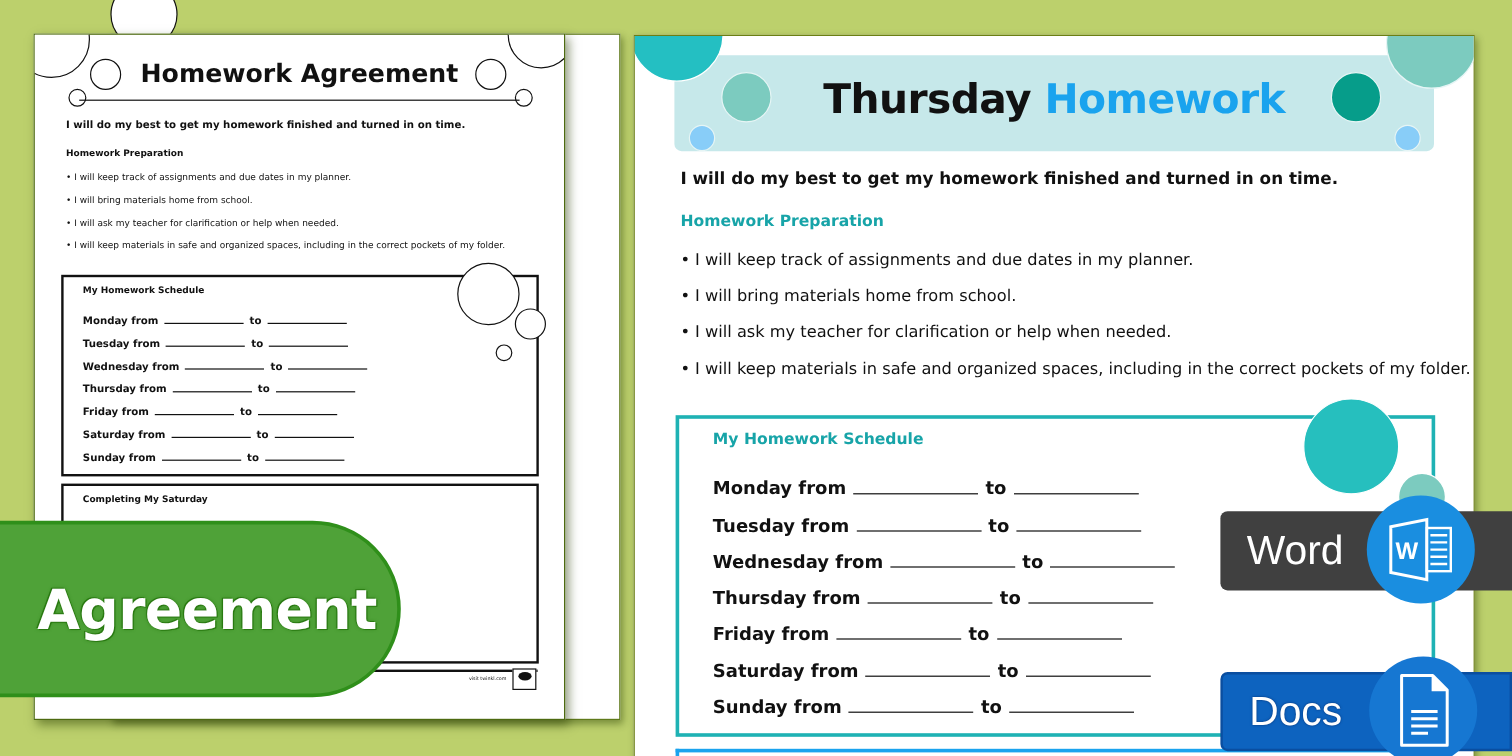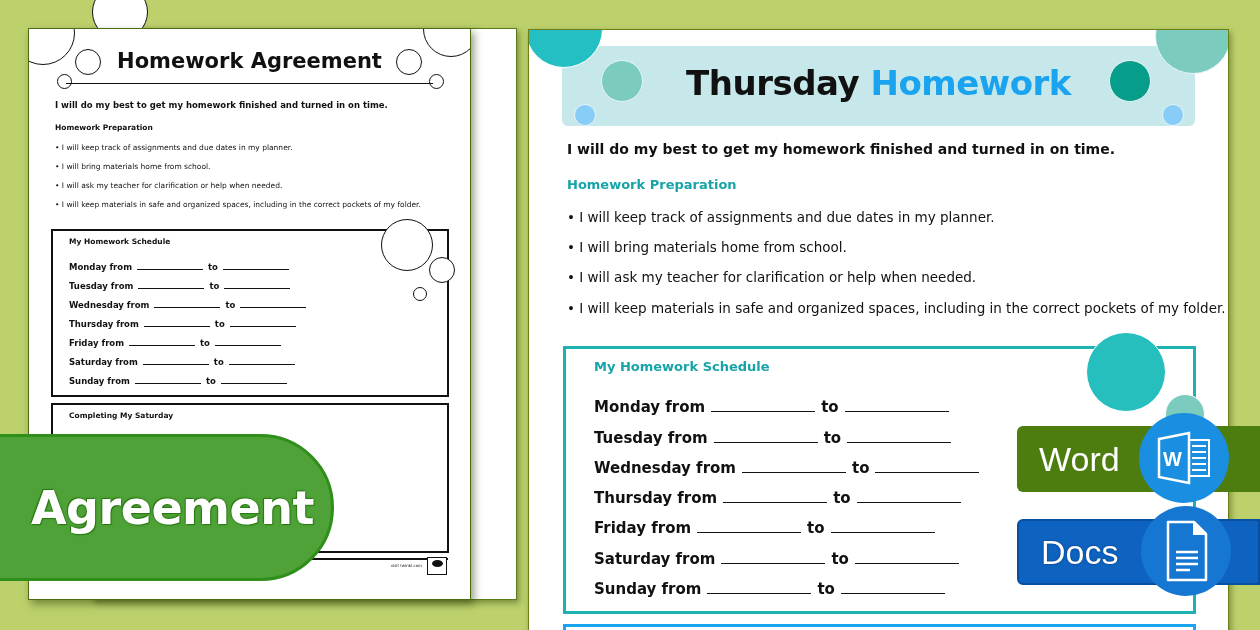--- a/index.html
+++ b/index.html
@@ -92,22 +92,22 @@
   .c-next {
     position: absolute; left: 34px; top: 594px; width: 633px; height: 40px;
     border: 3px solid #1aa3ee; border-bottom: none;
   }
 
   
   .badge {
     position: absolute; height: 66px; border-radius: 6px 0 0 6px;
     display: flex; align-items: center;
   }
-  .badge-word { left: 1017px; top: 426px; width: 243px; background: #4d7c0f; }
-  .badge-docs { left: 1017px; top: 519px; width: 243px; background: #0d63bf; border: 2px solid #0a4ea0; }
+  .badge-word { left: 1017px; top: 426px; width: 243px; background: #404040; }
+  .badge-docs { left: 1017px; top: 560px; width: 243px; background: #0d63bf; border: 2px solid #0a4ea0; }
   .badge-label {
     position: absolute; left: 22px; font-family: "Liberation Sans", sans-serif;
     font-size: 34px; color: #fff;
   }
   .badge-docs .badge-label { text-shadow: 0 0 2px #052f70; }
   .badge-circle {
     position: absolute; left: 122px; top: -22px; width: 90px; height: 90px; border-radius: 50%;
     display: flex; align-items: center; justify-content: center;
   }
   .badge-word .badge-circle { background: #1a8ee0; top: -13px; }

